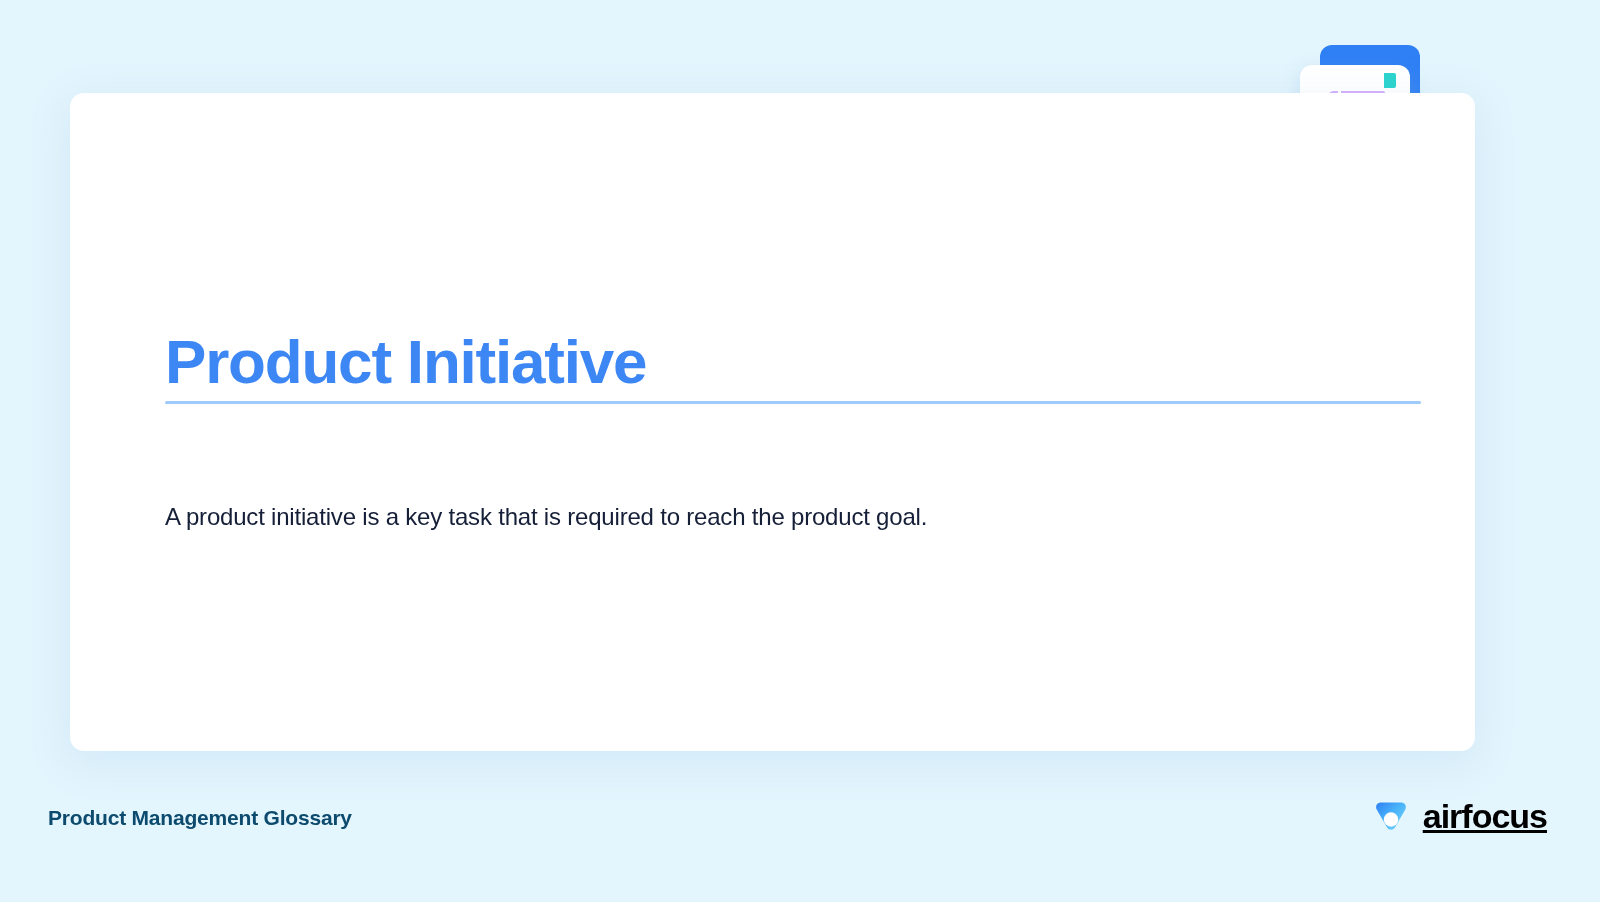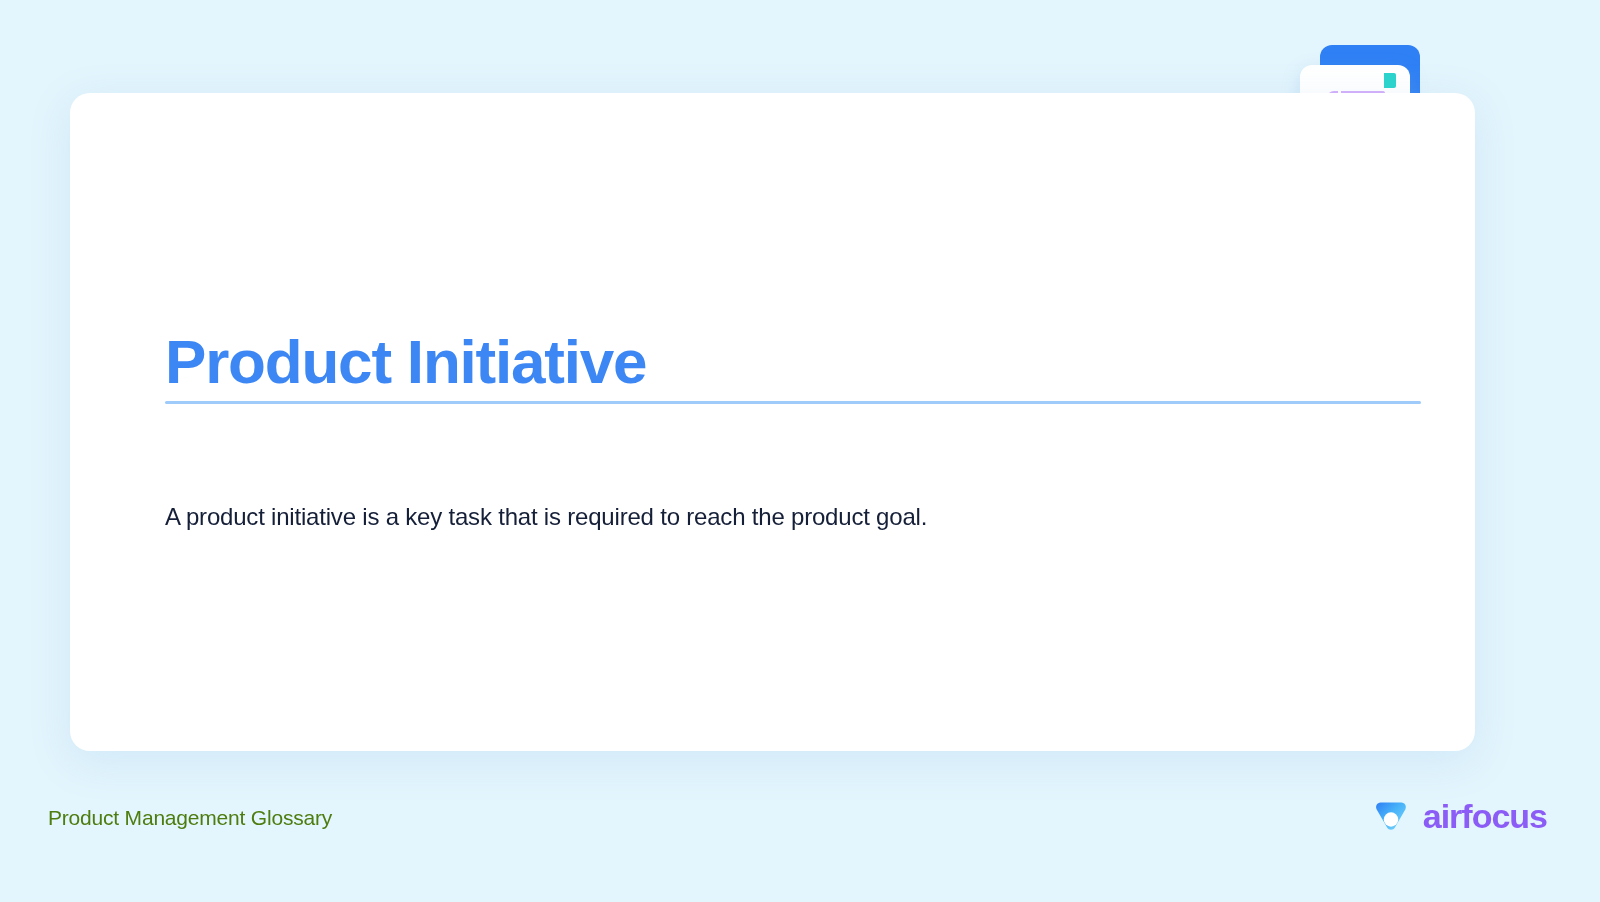--- a/index.html
+++ b/index.html
@@ -95,21 +95,21 @@
   }
 
   
   .card {
     position: absolute;
     left: 70px;
     top: 93px;
     width: 1405px;
     height: 658px;
     background: #ffffff;
-    border-radius: 20px;
+    border-radius: 14px;
     box-shadow: 0 10px 40px rgba(130, 180, 220, 0.18);
   }
   .page-title {
     position: absolute;
     left: 95px;
     top: 193px;
     font-size: 62px;
     font-weight: bold;
     color: #3d87f5;
     letter-spacing: -1.2px;
@@ -135,43 +135,44 @@
     line-height: 1.45;
     letter-spacing: -0.2px;
   }
 
   
   .footer-label {
     position: absolute;
     left: 48px;
     top: 806px;
     font-size: 21px;
-    font-weight: normal;
-    color: #4d7c0f;
+    font-weight: bold;
+    color: #0c4a6e;
     letter-spacing: -0.2px;
   }
   .brand {
     position: absolute;
     right: 53px;
     top: 796px;
     display: flex;
     align-items: center;
     gap: 12px;
   }
   .brand-mark {
     width: 40px;
     height: 40px;
     display: block;
   }
   .brand-word {
     font-size: 34px;
     font-weight: bold;
-    color: #8b5cf6;
+    color: #000000;
     letter-spacing: -1px;
     line-height: 1;
+    text-decoration: underline;
   }
 </style>
 </head>
 <body>
 
 <div class="icon-cluster">
   <div class="icon-blue-square"></div>
   <div class="icon-white-card">
     <div class="book">
       <div class="book-cover"></div>

